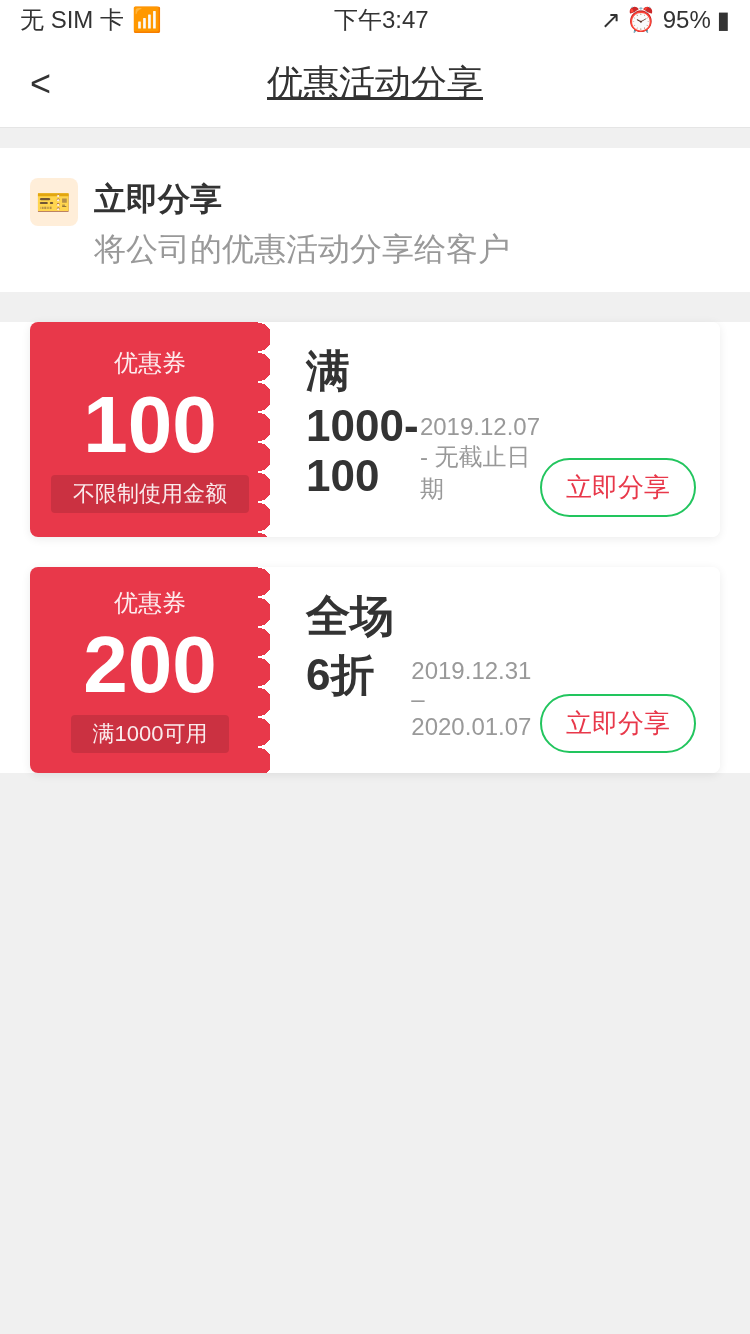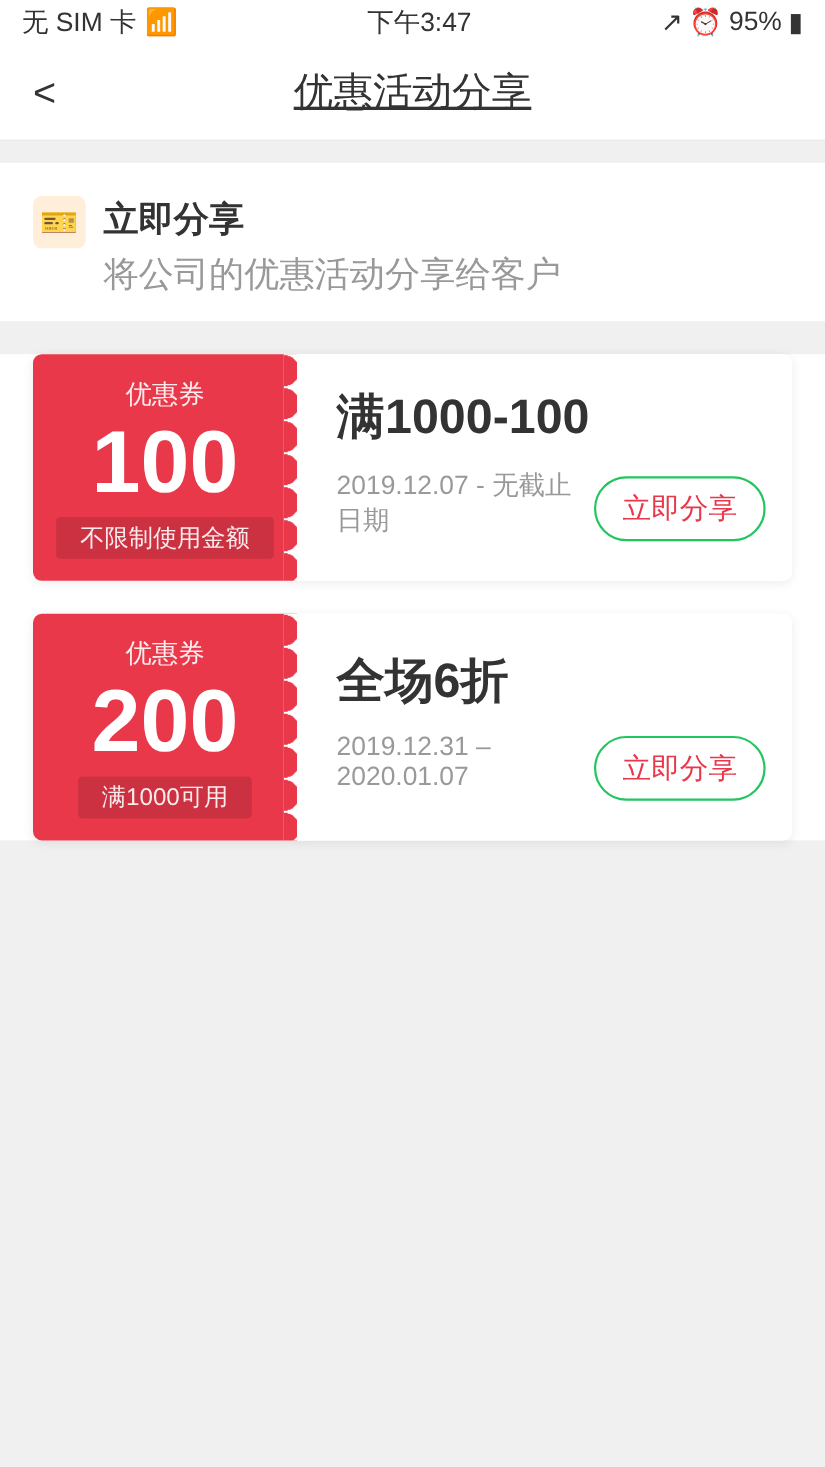--- a/index.html
+++ b/index.html
@@ -126,21 +126,21 @@
       bottom: 0;
       width: 24px;
       background: radial-gradient(circle at 0% 50%, transparent 50%, #fff 50%) 0 0 / 24px 30px repeat-y;
       z-index: 2;
     }
     
     .coupon-right {
       flex: 1;
       background: #fff;
       display: flex;
-      flex-direction: column;
+      flex-direction: row;
       justify-content: center;
       padding: 20px 24px 20px 36px;
       border-radius: 0 8px 8px 0;
       position: relative;
     }
 
     .coupon-label {
       font-size: 24px;
       color: rgba(255,255,255,0.9);
       margin-bottom: 6px;
@@ -179,21 +179,21 @@
       border-radius: 30px;
       color: #e8384a;
       font-size: 26px;
       cursor: pointer;
       background: #fff;
       white-space: nowrap;
     }
 
     .coupon-row-bottom {
       display: flex;
-      align-items: center;
+      align-items: flex-end;
       justify-content: space-between;
     }
 
     
     .bottom-space {
       height: 500px;
       background: #f0f0f0;
     }
   </style>
 </head>

